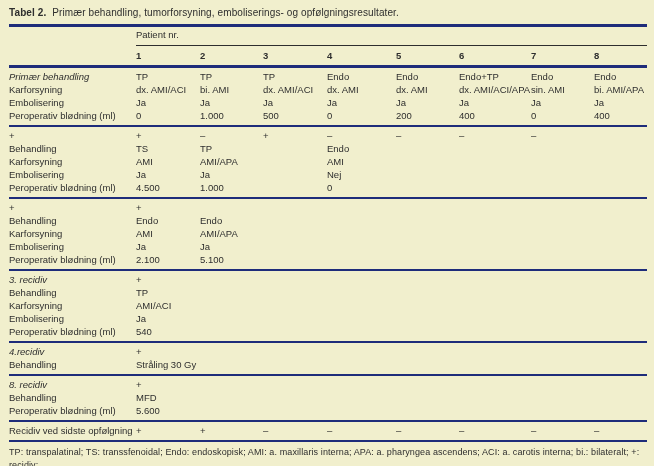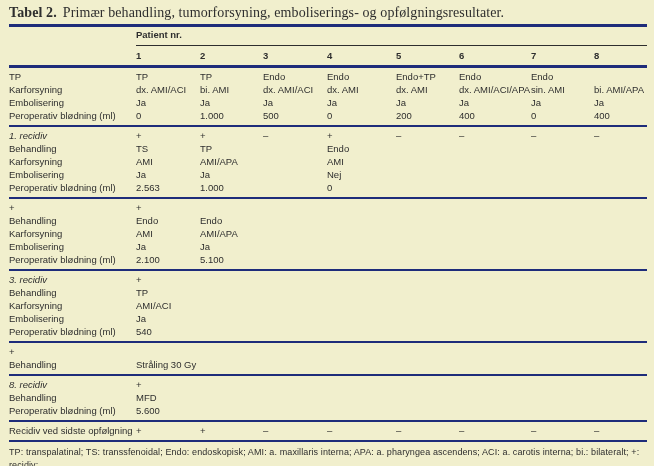--- a/index.html
+++ b/index.html
@@ -3,37 +3,37 @@
 <meta charset="utf-8">
 <style>
   * { margin: 0; padding: 0; box-sizing: border-box; }
   html, body {
     width: 654px; height: 466px;
     font-family: "Liberation Sans", sans-serif;
     overflow: hidden;
   }
   body { background: #f1efcd; color: #2e2e2e; padding: 5px 7px 0 9px; }
 
-  .title { font-size: 14px; line-height: 16px; letter-spacing: 0.1px; font-family: Liberation Serif, serif; }
+  .title { font-size: 10px; line-height: 16px; letter-spacing: 0.1px; }
   .title .tnum { font-weight: bold; margin-right: 6px; }
   .rule-thick { height: 3px; background: #1e2c7a; margin-top: 3px; }
 
   .grid-row {
     display: grid;
     grid-template-columns: 127px 64px 63px 64px 69px 63px 72px 63px 1fr;
     align-items: end;
   }
   .cell { font-size: 9.5px; line-height: 13px; white-space: nowrap; overflow: visible; }
 
   
   .phead .group-row { height: 19px; }
   .phead .group-cell {
     grid-column: 2 / 10;
     border-bottom: 1px solid #2e2e2e;
-    font-weight: bold;
+    font-weight: normal;
     padding-bottom: 4px;
   }
   .phead .num-row { height: 19px; padding-bottom: 3px; }
   .phead .num-row .cell { font-weight: bold; }
   .phead { border-bottom: 3px solid #1e2c7a; }
 
   .section { border-bottom: 2px solid #1e2c7a; padding: 2px 0 3px; }
   .section .label-cell.italic { font-style: italic; }
 
   .footnote { font-size: 9px; line-height: 13px; margin-top: 4px; letter-spacing: 0.1px; }
@@ -62,20 +62,21 @@
         <div class="cell">5</div>
         <div class="cell">6</div>
         <div class="cell">7</div>
         <div class="cell">8</div>
       </div>
   </div>
 
   <div id="sections">
       <div class="section">
         <div class="grid-row">
+          <div class="cell label-cell italic">Primær behandling</div>
           <div class="cell">TP</div>
           <div class="cell">TP</div>
           <div class="cell">TP</div>
           <div class="cell">Endo</div>
           <div class="cell">Endo</div>
           <div class="cell">Endo+TP</div>
           <div class="cell">Endo</div>
           <div class="cell">Endo</div>
         </div>
         <div class="grid-row">
@@ -107,21 +108,20 @@
           <div class="cell">500</div>
           <div class="cell">0</div>
           <div class="cell">200</div>
           <div class="cell">400</div>
           <div class="cell">0</div>
           <div class="cell">400</div>
         </div>
       </div>
       <div class="section">
         <div class="grid-row">
-          <div class="cell label-cell italic">1. recidiv</div>
           <div class="cell">+</div>
           <div class="cell">+</div>
           <div class="cell">–</div>
           <div class="cell">+</div>
           <div class="cell">–</div>
           <div class="cell">–</div>
           <div class="cell">–</div>
           <div class="cell">–</div>
         </div>
         <div class="grid-row">
@@ -152,21 +152,21 @@
           <div class="cell">Ja</div>
           <div class="cell"></div>
           <div class="cell">Nej</div>
           <div class="cell"></div>
           <div class="cell"></div>
           <div class="cell"></div>
           <div class="cell"></div>
         </div>
         <div class="grid-row">
           <div class="cell label-cell">Peroperativ blødning (ml)</div>
-          <div class="cell">2.563</div>
+          <div class="cell">4.500</div>
           <div class="cell">1.000</div>
           <div class="cell"></div>
           <div class="cell">0</div>
           <div class="cell"></div>
           <div class="cell"></div>
           <div class="cell"></div>
           <div class="cell"></div>
         </div>
       </div>
       <div class="section">
@@ -277,20 +277,21 @@
           <div class="cell"></div>
           <div class="cell"></div>
           <div class="cell"></div>
           <div class="cell"></div>
           <div class="cell"></div>
           <div class="cell"></div>
         </div>
       </div>
       <div class="section">
         <div class="grid-row">
+          <div class="cell label-cell italic">4.recidiv</div>
           <div class="cell">+</div>
           <div class="cell"></div>
           <div class="cell"></div>
           <div class="cell"></div>
           <div class="cell"></div>
           <div class="cell"></div>
           <div class="cell"></div>
           <div class="cell"></div>
         </div>
         <div class="grid-row">

